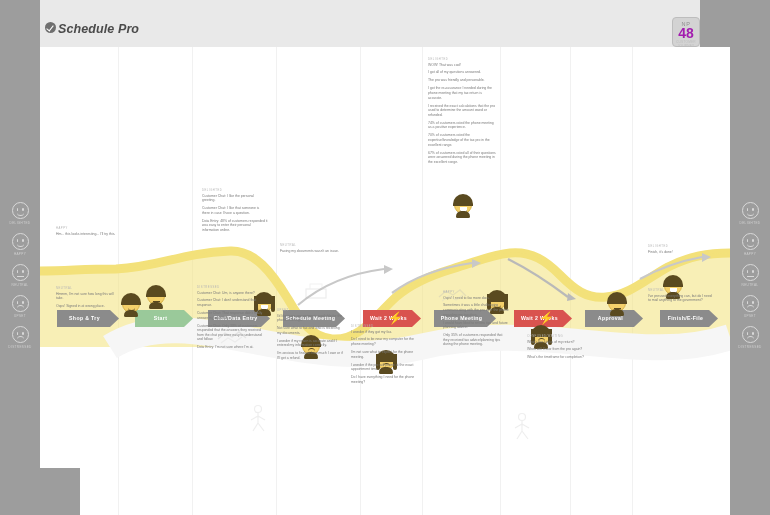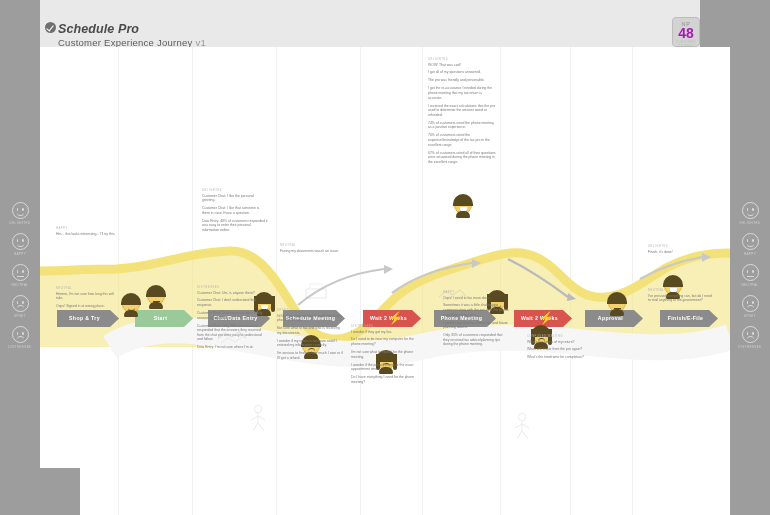--- a/index.html
+++ b/index.html
@@ -142,24 +142,20 @@
 <div class="page">
 
   <div class="hdr-band"></div>
   <div class="hdr-inner"></div>
 
   <div class="brand">
     <span class="brand-check"></span>
     <span>Schedule Pro</span>
   </div>
 
-  <div class="subtitle">
-    <span>Customer Experience Journey</span>
-    <span class="ver">v1</span>
-  </div>
 
   <div class="badge">
     <div class="bt">NP</div>
     <div class="bn">48</div>
     <div class="bs">CUSTOMER JOURNEY</div>
   </div>
 
   <div class="rail left" id="rail-left">
       <div class="rail-item" style="top: 155px;">
         <div class="face">

